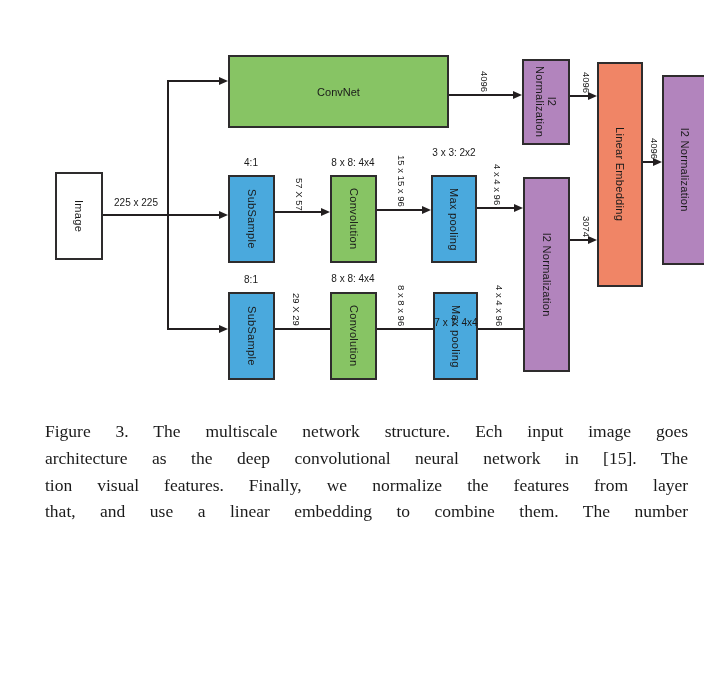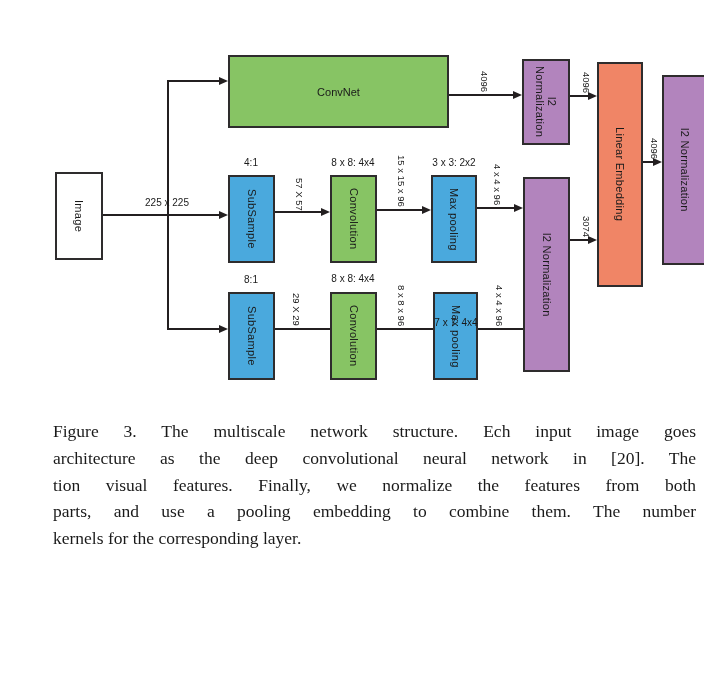--- a/index.html
+++ b/index.html
@@ -16,21 +16,21 @@
   .vtext{writing-mode:vertical-rl;font-size:11px;letter-spacing:.3px;white-space:pre;text-align:center;}
   .htext{font-size:11px;}
   .line{position:absolute;background:var(--line);}
   .hline{height:2px;}
   .vline{width:2px;}
   .arrowhead{position:absolute;width:0;height:0;border-top:4px solid transparent;
              border-bottom:4px solid transparent;border-left:9px solid var(--line);}
   .klabel{position:absolute;font-size:10px;transform:translateX(-50%);white-space:nowrap;}
   .vlabel{position:absolute;writing-mode:vertical-rl;font-size:9.5px;white-space:nowrap;
           transform:translateX(-50%);margin-left:1px;}
-  #caption{position:absolute;left:53px;top:418px;width:643px;
+  #caption{position:absolute;left:45px;top:418px;width:643px;
            font-family:"Liberation Serif",serif;font-size:17.5px;line-height:26.8px;}
   .capline{text-align:justify;text-align-last:justify;}
   .capline.last{text-align-last:left;}
 </style>
 </head>
 <body>
 
 <div id="page">
   <div id="diagram">
 
@@ -99,38 +99,37 @@
     <div class="arrowhead" style="left:513px;top:91px;"></div>
     <div class="line hline" style="left:570px;top:95px;width:19px;"></div>
     <div class="arrowhead" style="left:588px;top:92px;"></div>
     <div class="line hline" style="left:570px;top:239px;width:19px;"></div>
     <div class="arrowhead" style="left:588px;top:236px;"></div>
     <div class="line hline" style="left:643px;top:161px;width:11px;"></div>
     <div class="arrowhead" style="left:653px;top:158px;"></div>
 
     <div class="klabel" style="left:251px;top:157px;">4:1</div>
     <div class="klabel" style="left:353px;top:157px;">8 x 8: 4x4</div>
-    <div class="klabel" style="left:454px;top:157px;text-align:right;">3 x 3: 2x2</div>
+    <div class="klabel" style="left:454px;top:147px;text-align:right;">3 x 3: 2x2</div>
     <div class="klabel" style="left:251px;top:274px;">8:1</div>
     <div class="klabel" style="left:353px;top:273px;">8 x 8: 4x4</div>
     <div class="klabel" style="left:456px;top:273px;margin-top:44px;">7 x 7: 4x4</div>
 
-    <div class="klabel" style="left:136px;top:197px;margin-left:31px;">225 x 225</div>
+    <div class="klabel" style="left:136px;top:197px;">225 x 225</div>
     <div class="vlabel" style="left:298px;bottom:199px;">57 X 57</div>
     <div class="vlabel" style="left:400px;bottom:203px;">15 x 15 x 96</div>
     <div class="vlabel" style="left:496px;bottom:205px;">4 x 4 x 96</div>
     <div class="vlabel" style="left:295px;bottom:84px;">29 X 29</div>
     <div class="vlabel" style="left:400px;bottom:84px;">8 x 8 x 96</div>
     <div class="vlabel" style="left:498px;bottom:84px;">4 x 4 x 96</div>
     <div class="vlabel" style="left:483px;bottom:318px;">4096</div>
     <div class="vlabel" style="left:585px;bottom:317px;">4096</div>
     <div class="vlabel" style="left:585px;bottom:173px;">3074</div>
     <div class="vlabel" style="left:653px;bottom:251px;">4096</div>
   </div>
 
   <div id="caption">
     <div class="capline">Figure 3. The multiscale network structure. Ech input image goes</div>
-    <div class="capline">architecture as the deep convolutional neural network in [20]. The</div>
-    <div class="capline">tion visual features. Finally, we normalize the features from both</div>
-    <div class="capline">parts, and use a pooling embedding to combine them. The number</div>
-    <div class="capline last">kernels for the corresponding layer.</div>
+    <div class="capline">architecture as the deep convolutional neural network in [15]. The</div>
+    <div class="capline">tion visual features. Finally, we normalize the features from layer</div>
+    <div class="capline">that, and use a linear embedding to combine them. The number</div>
   </div>
 </div>
 
 </body></html>

